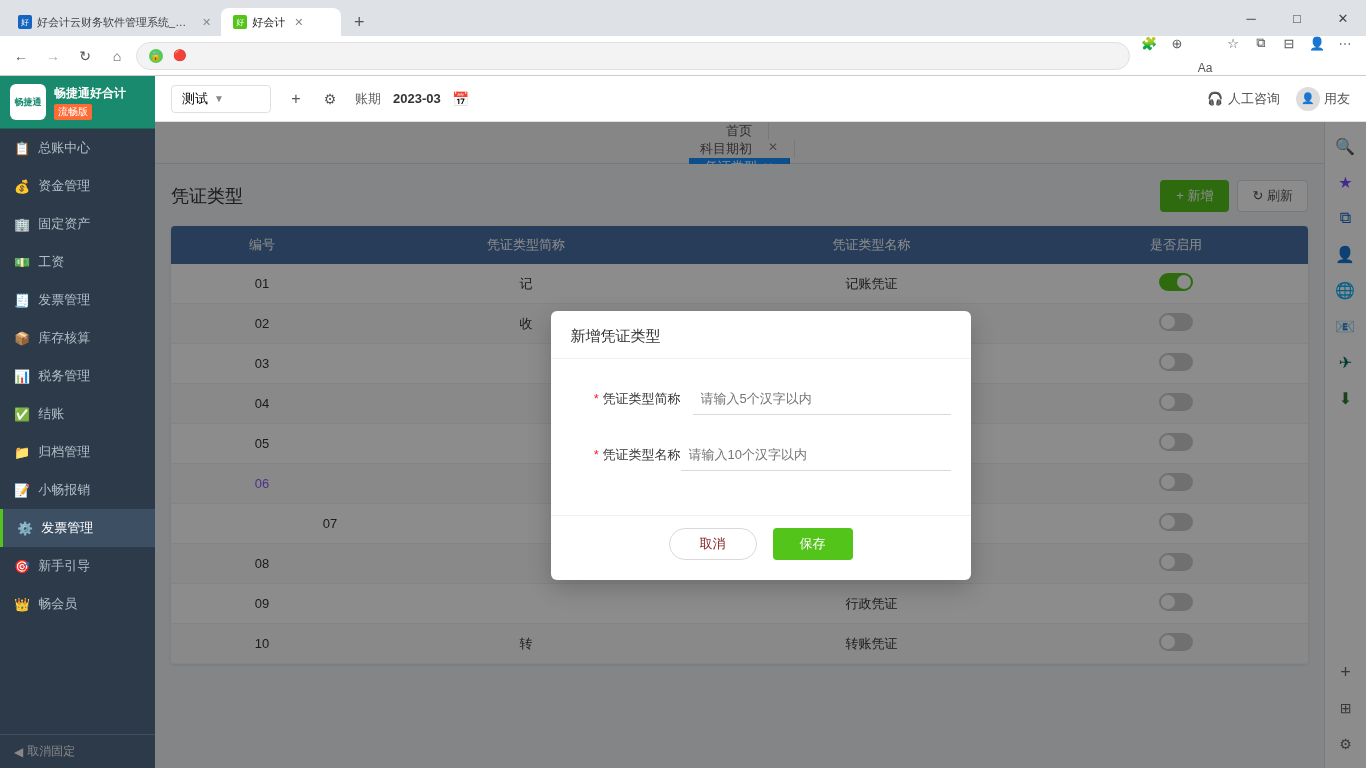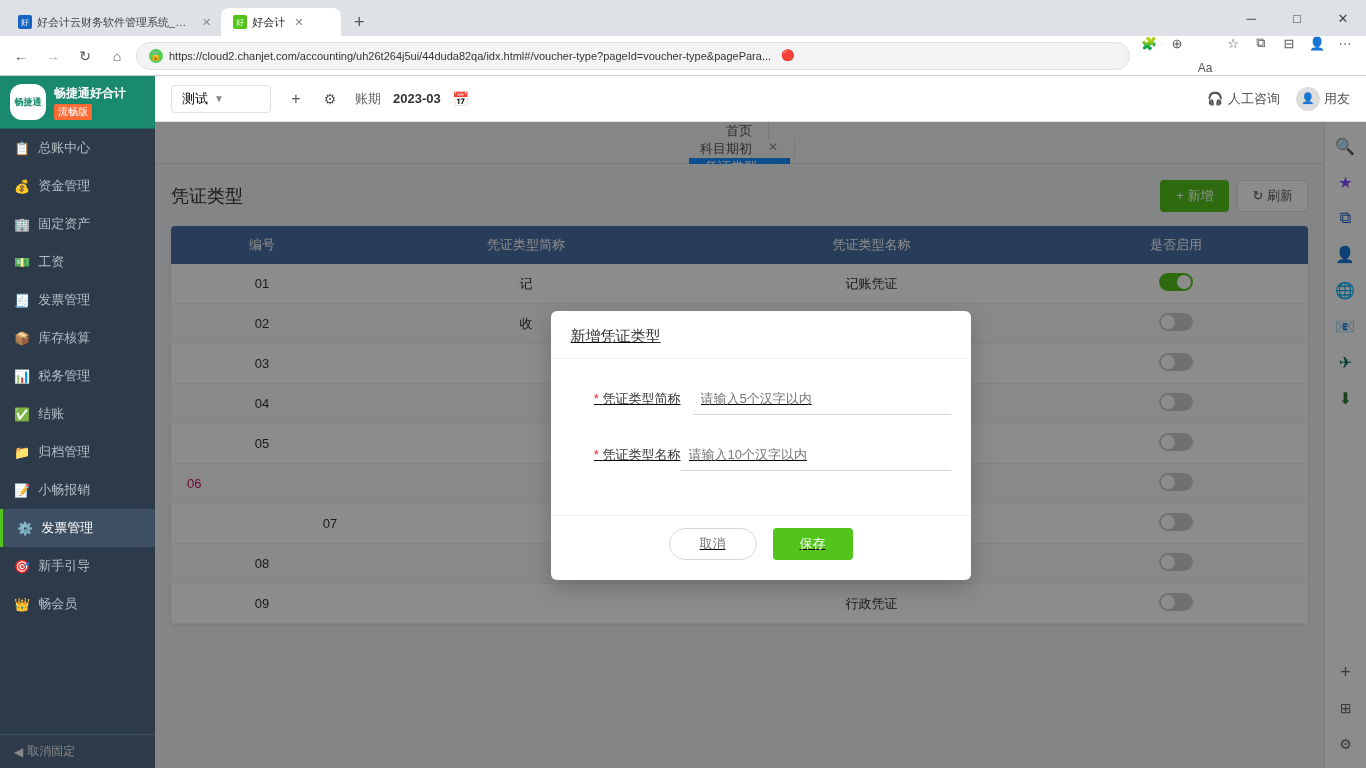--- a/index.html
+++ b/index.html
@@ -28,41 +28,40 @@
     <div style="width:46px;height:36px;display:flex;align-items:center;justify-content:center;cursor:pointer;color:#444;font-size:13px;">✕</div>
   </div>
 
   <div style="background:#fff;height:40px;display:flex;align-items:center;padding:0 8px;gap:6px;border-bottom:1px solid #ccc;">
     <div style="width:26px;height:26px;display:flex;align-items:center;justify-content:center;border-radius:50%;cursor:pointer;color:#555;font-size:14px;">←</div>
     <div style="width:26px;height:26px;display:flex;align-items:center;justify-content:center;border-radius:50%;cursor:pointer;color:#aaa;font-size:14px;">→</div>
     <div style="width:26px;height:26px;display:flex;align-items:center;justify-content:center;border-radius:50%;cursor:pointer;color:#555;font-size:14px;">↻</div>
     <div style="width:26px;height:26px;display:flex;align-items:center;justify-content:center;border-radius:50%;cursor:pointer;color:#555;font-size:14px;">⌂</div>
     <div style="flex:1;height:28px;background:#f3f3f3;border:1px solid #e0e0e0;border-radius:14px;padding:0 12px;font-size:11px;color:#333;display:flex;align-items:center;gap:6px;">
       <span style="width:14px;height:14px;background:#5c5;border-radius:50%;display:inline-flex;align-items:center;justify-content:center;font-size:9px;color:#fff;flex-shrink:0;">🔒</span>
-      <span style="overflow:hidden;white-space:nowrap;text-overflow:ellipsis;font-size:11px;">https://cloud2.chanjet.com/accounting/uh26t264j5ui/44duda82qa/idx.html#/voucher-type?pageId=voucher-type&amp;pagePara...</span>
       <span style="margin-left:4px;color:#c00;font-size:11px;">🔴</span>
     </div>
     <div style="display:flex;gap:2px;">
       <div style="width:26px;height:26px;display:flex;align-items:center;justify-content:center;cursor:pointer;color:#555;font-size:13px;">🧩</div>
       <div style="width:26px;height:26px;display:flex;align-items:center;justify-content:center;cursor:pointer;color:#555;font-size:13px;">⊕</div>
       <div style="width:26px;height:26px;display:flex;align-items:center;justify-content:center;cursor:pointer;color:#555;font-size:12px;margin-top:25px;">Aa</div>
       <div style="width:26px;height:26px;display:flex;align-items:center;justify-content:center;cursor:pointer;color:#555;font-size:13px;">☆</div>
       <div style="width:26px;height:26px;display:flex;align-items:center;justify-content:center;cursor:pointer;color:#555;font-size:13px;">⧉</div>
       <div style="width:26px;height:26px;display:flex;align-items:center;justify-content:center;cursor:pointer;color:#555;font-size:13px;">⊟</div>
       <div style="width:26px;height:26px;display:flex;align-items:center;justify-content:center;cursor:pointer;color:#555;font-size:13px;">👤</div>
       <div style="width:26px;height:26px;display:flex;align-items:center;justify-content:center;cursor:pointer;color:#555;font-size:13px;">⋯</div>
     </div>
   </div>
 </div>
 
 <div style="display:flex;height:692px;position:relative;">
 
   <div style="width:155px;background:#2d3a4a;display:flex;flex-direction:column;color:#ccc;flex-shrink:0;overflow:hidden;">
     <div style="background:#1a8a6e;padding:8px 10px;display:flex;align-items:center;gap:8px;color:#fff;border-bottom:1px solid #156b54;">
-      <div style="width:36px;height:36px;background:#fff;border-radius:12px;display:flex;align-items:center;justify-content:center;font-size:9px;color:#1a8a6e;font-weight:bold;flex-shrink:0;">畅捷通</div>
+      <div style="width:36px;height:36px;background:#fff;border-radius:6px;display:flex;align-items:center;justify-content:center;font-size:9px;color:#1a8a6e;font-weight:bold;flex-shrink:0;">畅捷通</div>
       <div>
         <div style="font-size:12px;font-weight:bold;color:#fff;">畅捷通好合计</div>
         <div style="font-size:10px;background:#ff6b35;color:#fff;padding:1px 4px;border-radius:2px;display:inline-block;margin-top:2px;">流畅版</div>
       </div>
     </div>
     <div style="flex:1;overflow-y:auto;">
       <div style="display:flex;align-items:center;gap:8px;padding:10px 14px;cursor:pointer;color:#b0bec5;font-size:13px;">
         <span>📋</span>
         <span>总账中心</span>
       </div>
@@ -223,21 +222,21 @@
                 </tr>
                 <tr style="cursor: pointer;">
                   <td style="padding: 9px 16px; text-align: center; border-bottom: 1px solid rgb(240, 240, 240); font-size: 13px; color: rgb(51, 51, 51);">05</td>
                   <td style="padding: 9px 16px; text-align: center; border-bottom: 1px solid rgb(240, 240, 240); font-size: 13px; color: rgb(51, 51, 51);"></td>
                   <td style="padding: 9px 16px; text-align: center; border-bottom: 1px solid rgb(240, 240, 240); font-size: 13px; color: rgb(51, 51, 51);">付款凭证</td>
                   <td style="padding: 9px 16px; text-align: center; border-bottom: 1px solid rgb(240, 240, 240);"><div style="width: 34px; height: 18px; border-radius: 9px; position: relative; cursor: pointer; display: inline-flex; align-items: center; background: rgb(204, 204, 204);">
                       <div style="width: 14px; height: 14px; border-radius: 50%; background: rgb(255, 255, 255); position: absolute; top: 2px; left: 2px;"></div>
                     </div></td>
                 </tr>
                 <tr style="cursor: pointer; background: rgb(250, 250, 250);">
-                  <td style="padding: 9px 16px; text-align: left; border-bottom: 1px solid rgb(240, 240, 240); font-size: 13px; color: #be185d;">06</td>
+                  <td style="padding: 9px 16px; text-align: center; border-bottom: 1px solid rgb(240, 240, 240); font-size: 13px; color: #8b5cf6;">06</td>
                   <td style="padding: 9px 16px; text-align: center; border-bottom: 1px solid rgb(240, 240, 240); font-size: 13px; color: rgb(51, 51, 51);"></td>
                   <td style="padding: 9px 16px; text-align: center; border-bottom: 1px solid rgb(240, 240, 240); font-size: 13px; color: rgb(51, 51, 51);">收款凭证</td>
                   <td style="padding: 9px 16px; text-align: center; border-bottom: 1px solid rgb(240, 240, 240);"><div style="width: 34px; height: 18px; border-radius: 9px; position: relative; cursor: pointer; display: inline-flex; align-items: center; background: rgb(204, 204, 204);">
                       <div style="width: 14px; height: 14px; border-radius: 50%; background: rgb(255, 255, 255); position: absolute; top: 2px; left: 2px;"></div>
                     </div></td>
                 </tr>
                 <tr style="cursor: pointer;">
                   <td style="padding: 9px 16px; text-align: right; border-bottom: 1px solid rgb(240, 240, 240); font-size: 13px; color: rgb(51, 51, 51);">07</td>
                   <td style="padding: 9px 16px; text-align: center; border-bottom: 1px solid rgb(240, 240, 240); font-size: 13px; color: rgb(51, 51, 51);"></td>
                   <td style="padding: 9px 16px; text-align: center; border-bottom: 1px solid rgb(240, 240, 240); font-size: 13px; color: rgb(51, 51, 51);">付款凭证</td>
@@ -250,20 +249,28 @@
                   <td style="padding: 9px 16px; text-align: center; border-bottom: 1px solid rgb(240, 240, 240); font-size: 13px; color: rgb(51, 51, 51);"></td>
                   <td style="padding: 9px 16px; text-align: center; border-bottom: 1px solid rgb(240, 240, 240); font-size: 13px; color: rgb(51, 51, 51);">现金凭证</td>
                   <td style="padding: 9px 16px; text-align: center; border-bottom: 1px solid rgb(240, 240, 240);"><div style="width: 34px; height: 18px; border-radius: 9px; position: relative; cursor: pointer; display: inline-flex; align-items: center; background: rgb(204, 204, 204);">
                       <div style="width: 14px; height: 14px; border-radius: 50%; background: rgb(255, 255, 255); position: absolute; top: 2px; left: 2px;"></div>
                     </div></td>
                 </tr>
                 <tr style="cursor: pointer;">
                   <td style="padding: 9px 16px; text-align: center; border-bottom: 1px solid rgb(240, 240, 240); font-size: 13px; color: rgb(51, 51, 51);">09</td>
                   <td style="padding: 9px 16px; text-align: center; border-bottom: 1px solid rgb(240, 240, 240); font-size: 13px; color: rgb(51, 51, 51);"></td>
                   <td style="padding: 9px 16px; text-align: center; border-bottom: 1px solid rgb(240, 240, 240); font-size: 13px; color: rgb(51, 51, 51);">行政凭证</td>
+                  <td style="padding: 9px 16px; text-align: center; border-bottom: 1px solid rgb(240, 240, 240);"><div style="width: 34px; height: 18px; border-radius: 9px; position: relative; cursor: pointer; display: inline-flex; align-items: center; background: rgb(204, 204, 204);">
+                      <div style="width: 14px; height: 14px; border-radius: 50%; background: rgb(255, 255, 255); position: absolute; top: 2px; left: 2px;"></div>
+                    </div></td>
+                </tr>
+                <tr style="cursor: pointer; background: rgb(250, 250, 250);">
+                  <td style="padding: 9px 16px; text-align: center; border-bottom: 1px solid rgb(240, 240, 240); font-size: 13px; color: rgb(51, 51, 51);">10</td>
+                  <td style="padding: 9px 16px; text-align: center; border-bottom: 1px solid rgb(240, 240, 240); font-size: 13px; color: rgb(51, 51, 51);">转</td>
+                  <td style="padding: 9px 16px; text-align: center; border-bottom: 1px solid rgb(240, 240, 240); font-size: 13px; color: rgb(51, 51, 51);">转账凭证</td>
                   <td style="padding: 9px 16px; text-align: center; border-bottom: 1px solid rgb(240, 240, 240);"><div style="width: 34px; height: 18px; border-radius: 9px; position: relative; cursor: pointer; display: inline-flex; align-items: center; background: rgb(204, 204, 204);">
                       <div style="width: 14px; height: 14px; border-radius: 50%; background: rgb(255, 255, 255); position: absolute; top: 2px; left: 2px;"></div>
                     </div></td>
                 </tr>
               </tbody>
           </table>
         </div>
       </div>
 
       <div style="width:42px;background:#fff;border-left:1px solid #e0e0e0;display:flex;flex-direction:column;align-items:center;padding:8px 0;gap:4px;flex-shrink:0;">
@@ -275,42 +282,42 @@
         <div style="width:32px;height:32px;display:flex;align-items:center;justify-content:center;border-radius:4px;cursor:pointer;color:#1565c0;font-size:16px;">📧</div>
         <div style="width:32px;height:32px;display:flex;align-items:center;justify-content:center;border-radius:4px;cursor:pointer;color:#00695c;font-size:16px;">✈</div>
         <div style="width:32px;height:32px;display:flex;align-items:center;justify-content:center;border-radius:4px;cursor:pointer;color:#2e7d32;font-size:16px;">⬇</div>
         <div style="flex:1;"></div>
         <div style="width:32px;height:32px;display:flex;align-items:center;justify-content:center;border-radius:4px;cursor:pointer;color:#666;font-size:18px;font-weight:300;">+</div>
         <div style="width:32px;height:32px;display:flex;align-items:center;justify-content:center;border-radius:4px;cursor:pointer;color:#666;font-size:14px;">⊞</div>
         <div style="width:32px;height:32px;display:flex;align-items:center;justify-content:center;border-radius:4px;cursor:pointer;color:#666;font-size:14px;">⚙</div>
       </div>
 
       <div style="position:absolute;top:0;left:0;right:0;bottom:0;background:rgba(0,0,0,0.45);display:flex;align-items:center;justify-content:center;z-index:100;">
-        <div style="background:#fff;border-radius:6px;min-width:420px;box-shadow:0 8px 24px rgba(0,0,0,0.2);text-decoration:underline;">
+        <div style="background:#fff;border-radius:6px;min-width:420px;box-shadow:0 8px 24px rgba(0,0,0,0.2);">
           <div style="padding:16px 20px 12px;border-bottom:1px solid #f0f0f0;display:flex;align-items:center;justify-content:space-between;">
             <span style="font-size:15px;font-weight:500;color:#333;">新增凭证类型</span>
           </div>
           <div style="padding:24px 20px;">
             <div style="display:flex;align-items:center;margin-bottom:24px;">
               <label style="font-size:13px;color:#333;width:110px;text-align:right;margin-right:12px;flex-shrink:0;">
                 <span style="color:#f5222d;">*</span>
                 <span>凭证类型简称</span>
               </label>
               <input type="text" style="flex: 1 1 0%; height: 32px; border-top: none; border-right: none; border-left: none; border-image: initial; border-bottom: 1px solid rgb(217, 217, 217); padding: 0px 8px; font-size: 13px; color: rgb(51, 51, 51); outline: none; background: transparent;" placeholder="请输入5个汉字以内">
             </div>
             <div style="display:flex;align-items:center;margin-bottom:20px;">
               <label style="font-size:13px;color:#333;width:110px;text-align:right;flex-shrink:0;">
                 <span style="color:#f5222d;">*</span>
                 <span>凭证类型名称</span>
               </label>
               <input type="text" style="flex: 1 1 0%; height: 32px; border-top: none; border-right: none; border-left: none; border-image: initial; border-bottom: 1px solid rgb(217, 217, 217); padding: 0px 8px; font-size: 13px; color: rgb(51, 51, 51); outline: none; background: transparent;" placeholder="请输入10个汉字以内">
             </div>
           </div>
           <div style="padding:12px 20px 20px;display:flex;justify-content:center;gap:16px;border-top:1px solid #f0f0f0;">
-            <button style="background:#fff;color:#737373;border:1px solid #d9d9d9;padding:6px 30px;border-radius:16px;cursor:pointer;font-size:13px;min-width:80px;">取消</button>
+            <button style="background:#fff;color:#7f1d1d;border:1px solid #d9d9d9;padding:6px 30px;border-radius:16px;cursor:pointer;font-size:13px;min-width:80px;">取消</button>
             <button style="background:#52c41a;color:#fff;border:none;padding:6px 24px;border-radius:4px;cursor:pointer;font-size:13px;min-width:80px;">保存</button>
           </div>
         </div>
       </div>
 
     </div>
   </div>
 </div>
 
 </body></html>

